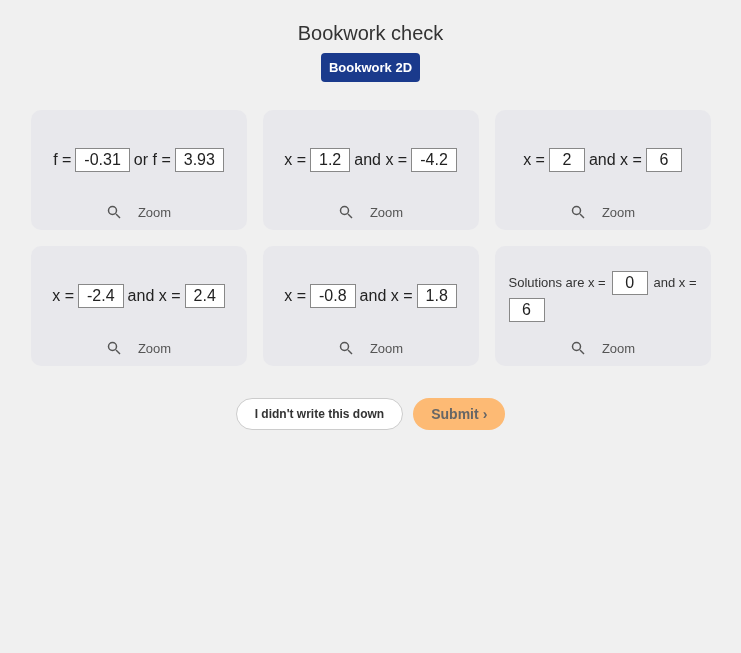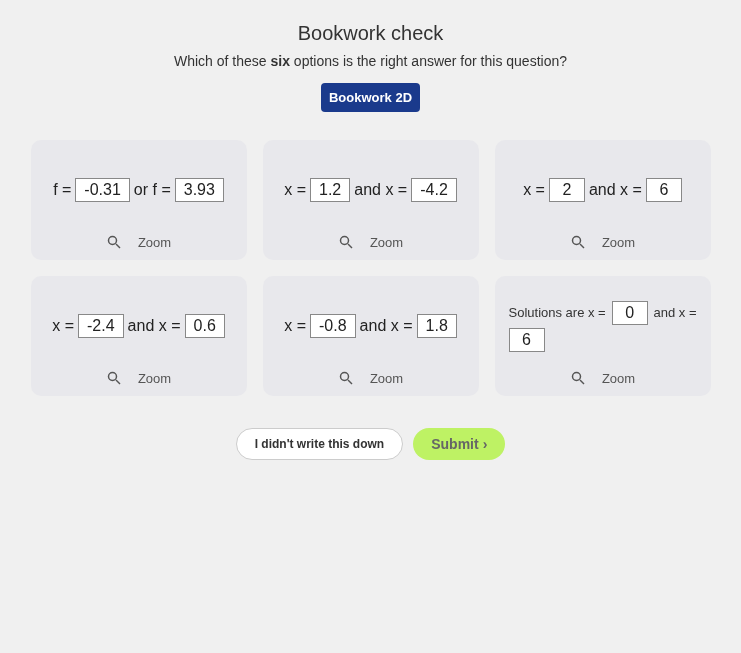--- a/index.html
+++ b/index.html
@@ -116,21 +116,21 @@
       background: white;
       border: 1.5px solid #ccc;
       border-radius: 20px;
       padding: 8px 18px;
       font-size: 12px;
       font-weight: 700;
       color: #333;
       cursor: pointer;
     }
     .btn-primary {
-      background: #bef264;
+      background: #fdba74;
       border: none;
       border-radius: 20px;
       padding: 8px 18px;
       font-size: 14px;
       font-weight: 600;
       color: #666;
       cursor: pointer;
       display: flex;
       align-items: center;
       gap: 4px;
@@ -143,25 +143,20 @@
       flex-wrap: wrap;
       gap: 3px;
       justify-content: space-between;
     }
   </style>
 </head>
 <body>
 
 <div class="page-container">
   <h1 class="page-title">Bookwork check</h1>
-  <p class="subtitle">
-    <span>Which of these</span>
-    <strong>six</strong>
-    <span>options is the right answer for this question?</span>
-  </p>
   <div class="bookwork-badge">Bookwork 2D</div>
 
   <div class="options-grid">
 
     <div class="option-card">
       <div class="option-content">
         <span class="math-text">f =</span>
         <span class="math-box">-0.31</span>
         <span class="math-text">or f =</span>
         <span class="math-box">3.93</span>
@@ -211,21 +206,21 @@
         </span>
         <span>Zoom</span>
       </div>
     </div>
 
     <div class="option-card">
       <div class="option-content">
         <span class="math-text">x =</span>
         <span class="math-box">-2.4</span>
         <span class="math-text">and x =</span>
-        <span class="math-box">0.6</span>
+        <span class="math-box">2.4</span>
       </div>
       <div class="zoom-btn">
         <span class="zoom-icon">
           <svg width="14" height="14" viewBox="0 0 14 14" fill="none">
             <circle cx="5.5" cy="5.5" r="4" stroke="#555" stroke-width="1.5"></circle>
             <line x1="9" y1="9" x2="13" y2="13" stroke="#555" stroke-width="1.5"></line>
           </svg>
         </span>
         <span>Zoom</span>
       </div>

